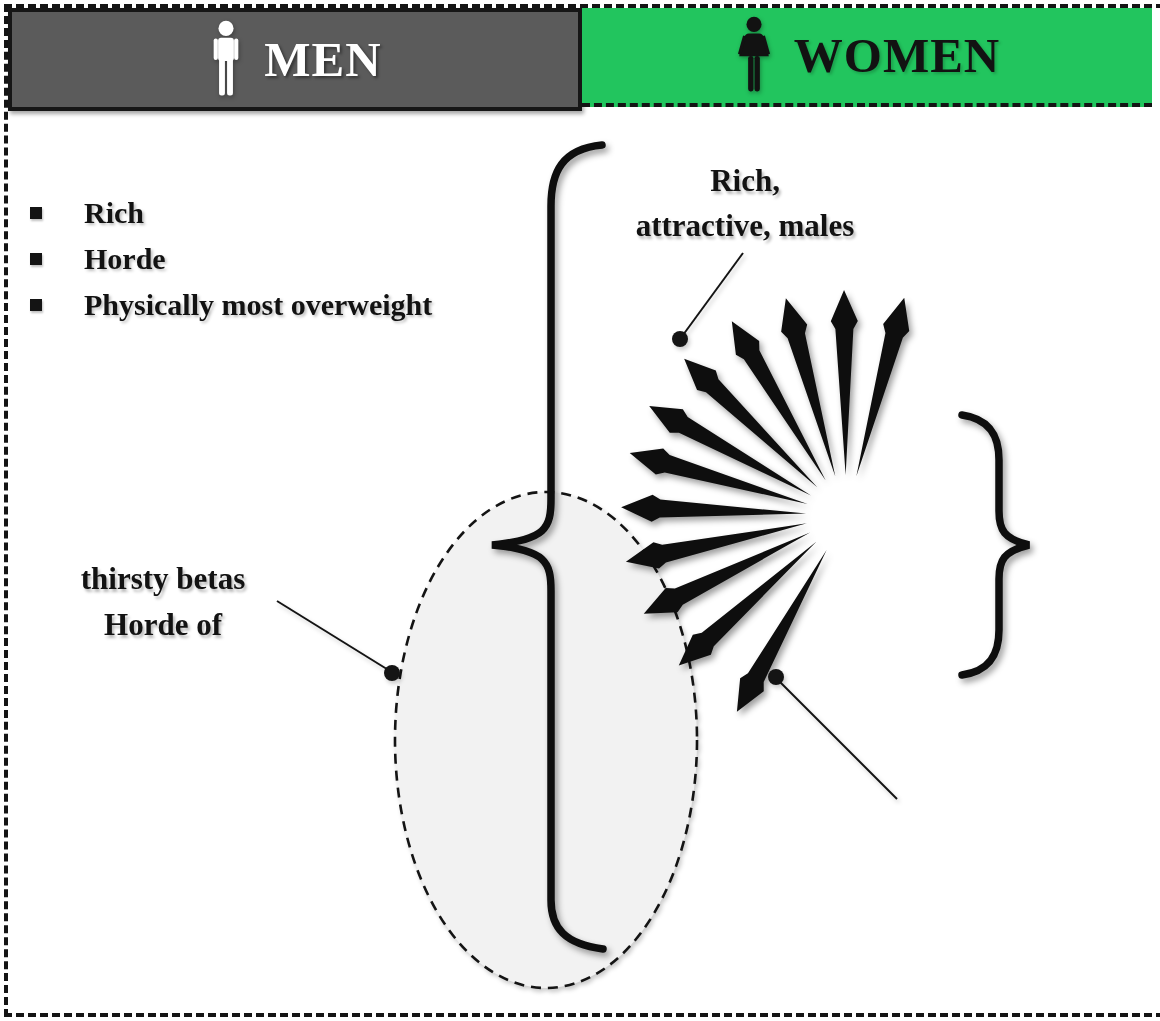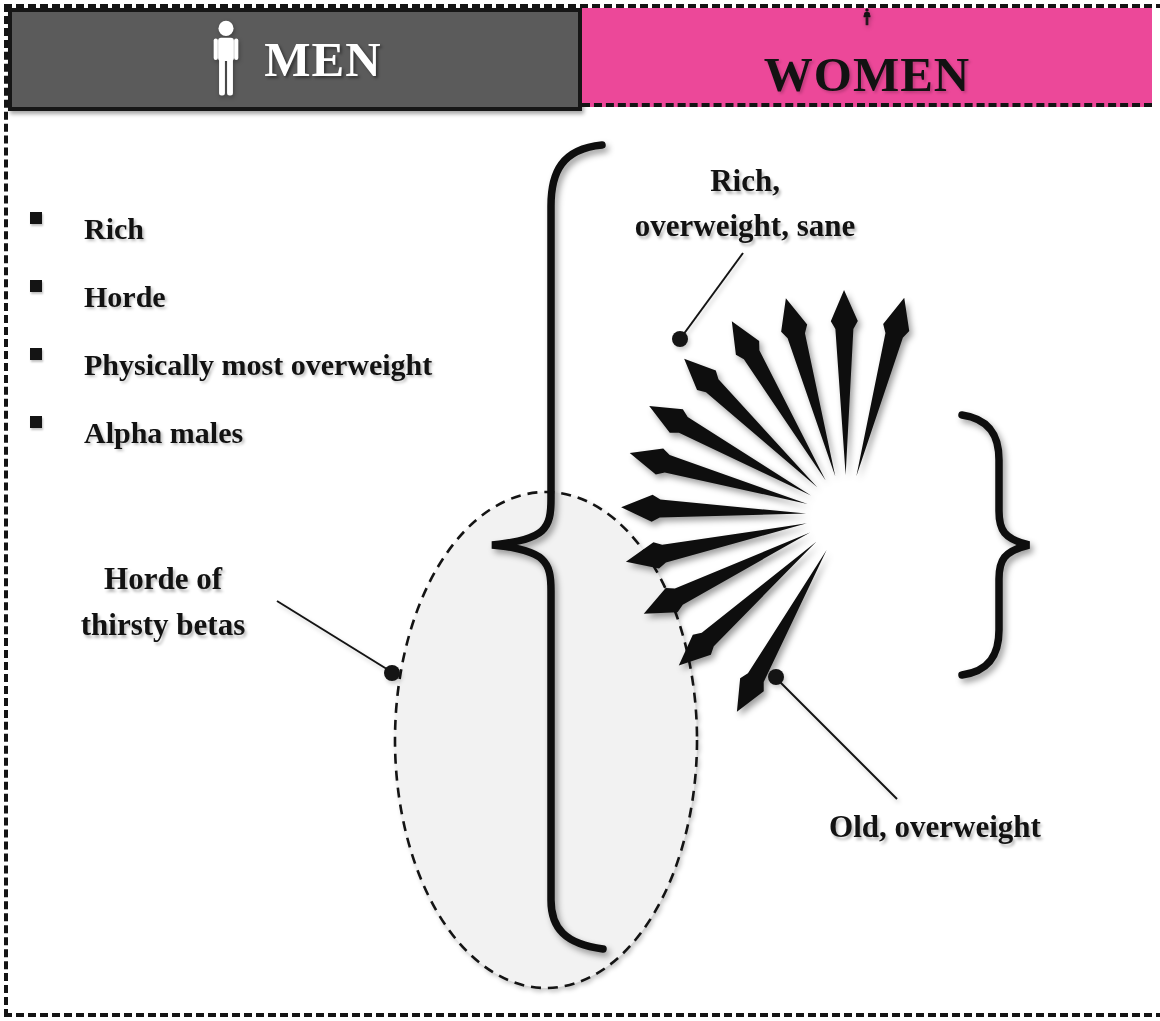--- a/index.html
+++ b/index.html
@@ -24,38 +24,37 @@
     z-index:5;
   }
   .hdr-men{
     left:8px;width:566px;
     background:#5b5b5b;
     border:4px solid #161616;
     box-shadow:2px 3px 4px rgba(0,0,0,.35);
   }
   .hdr-women{
     left:582px;width:570px;
-    background:#ec4899;
+    background:#22c55e;
     border-bottom:4px dashed #141414;
-    flex-direction:column;
   }
   .hdr-label{
     font-size:49px;font-weight:bold;letter-spacing:1px;
   }
   .hdr-men .hdr-label{color:#ffffff;text-shadow:2px 2px 3px rgba(0,0,0,.45);}
   .hdr-women .hdr-label{color:#121212;text-shadow:2px 2px 3px rgba(0,0,0,.2);}
   .hicon{filter:drop-shadow(1px 2px 2px rgba(0,0,0,.3));}
   .hicon-men{fill:#ffffff;}
   .hicon-women{fill:#121212;}
   
   .bullets{
     position:absolute;left:30px;top:190px;z-index:4;
   }
   .bullet-row{
-    display:flex;height:46px;margin-top:22px;
+    display:flex;align-items:center;height:46px;
   }
   .bullet-sq{
     width:12px;height:12px;background:#141414;flex:0 0 12px;
     margin-right:42px;
     box-shadow:1px 2px 2px rgba(0,0,0,.25);
   }
   .bullet-text{
     font-size:30px;font-weight:bold;color:#121212;
     text-shadow:2px 2px 3px rgba(0,0,0,.25);
     white-space:nowrap;
@@ -117,24 +116,20 @@
       <span class="bullet-text">Rich</span>
     </div>
     <div class="bullet-row">
       <span class="bullet-sq"></span>
       <span class="bullet-text">Horde</span>
     </div>
     <div class="bullet-row">
       <span class="bullet-sq"></span>
       <span class="bullet-text">Physically most overweight</span>
     </div>
-    <div class="bullet-row">
-      <span class="bullet-sq"></span>
-      <span class="bullet-text">Alpha males</span>
-    </div>
   </div>
 
   <svg class="diagram" width="1160" height="1021" viewBox="0 0 1160 1021">
 
     <ellipse class="horde-ellipse soft" cx="546" cy="740" rx="151" ry="248"></ellipse>
 
     <path class="brace shadowed" d="M602,145 C562,149 551,172 551,206
              L551,499 C551,528 546,540 492,545
              C546,550 551,562 551,591
              L551,900 C551,928 565,944 603,949"></path>
@@ -168,24 +163,23 @@
       <circle class="leader-dot" cx="392" cy="673" r="8"></circle>
     </g>
     <g class="soft">
       <line class="leader" x1="778" y1="680" x2="897" y2="799"></line>
       <circle class="leader-dot" cx="776" cy="677" r="8"></circle>
     </g>
   </svg>
 
   <div class="anno anno-young">
     <div>Rich,</div>
-    <div>overweight, sane</div>
+    <div>attractive, males</div>
   </div>
 
   <div class="anno anno-horde">
+    <div>thirsty betas</div>
     <div>Horde of</div>
-    <div>thirsty betas</div>
   </div>
 
-  <div class="anno anno-old">Old, overweight</div>
 
   <div class="page-border"></div>
 </div>
 
 </body></html>

